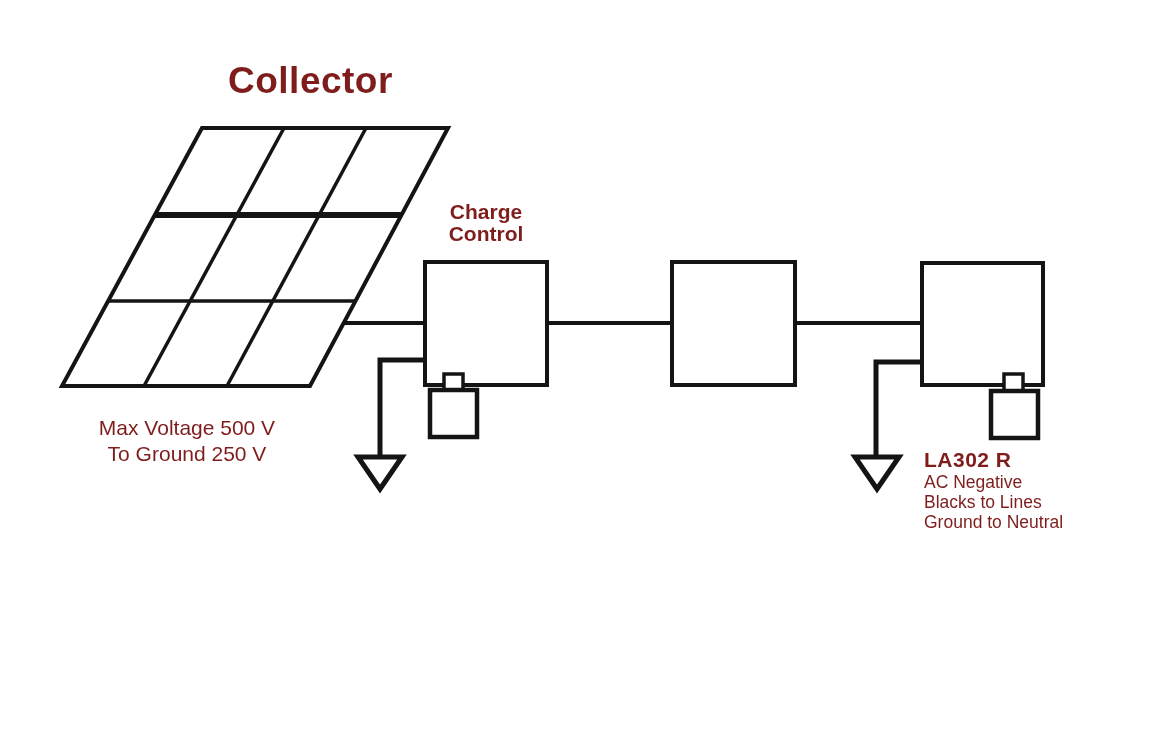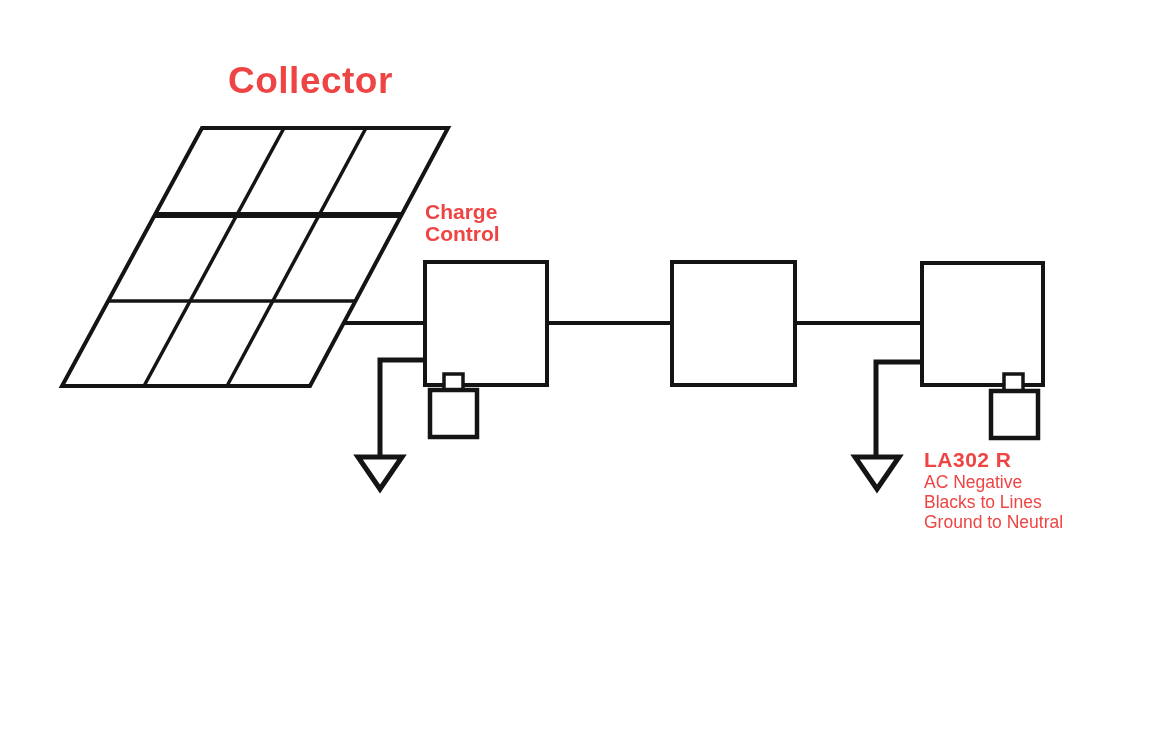--- a/index.html
+++ b/index.html
@@ -3,35 +3,35 @@
 <meta charset="utf-8">
 <style>
   html, body { margin: 0; padding: 0; background: #ffffff; }
   .canvas {
     position: relative;
     width: 1163px;
     height: 744px;
     background: #ffffff;
     overflow: hidden;
     font-family: "Liberation Sans", sans-serif;
-    color: #ef4444;
+    color: #7f1d1d;
   }
   .canvas svg { position: absolute; left: 0; top: 0; }
   .label { position: absolute; white-space: pre-line; }
 
   .t-collector {
     left: 228px; top: 60px;
     font-size: 37px; font-weight: bold; letter-spacing: 0.5px;
   }
   .t-installation {
     left: 604px; top: 129px;
     font-size: 37px; font-weight: bold; letter-spacing: 2px;
   }
   .comp-label {
-    top: 201px; 
+    top: 201px; text-align: center;
     font-size: 21px; font-weight: bold; line-height: 22px;
   }
   .comp-charge { left: 425px; width: 122px; }
   .comp-inverter { left: 672px; width: 123px; }
   .comp-acload { left: 922px; width: 121px; }
 
   .t-voltnote {
     left: 72px; top: 415px; width: 230px;
     text-align: center; font-size: 21px; line-height: 26px;
   }
@@ -89,20 +89,22 @@
   </svg>
 
   <div class="label t-collector">Collector</div>
 
 
   <div class="label comp-label comp-charge">Charge
 Control</div>
 
 
 
+  <div class="label t-voltnote">Max Voltage 500 V
+To Ground 250 V</div>
 
 
   <div class="protector-note pn-ac">
     <div class="model">LA302 R</div>
     <div class="note-line">AC Negative</div>
     <div class="note-line">Blacks to Lines</div>
     <div class="note-line">Ground to Neutral</div>
   </div>
 
 </div>

